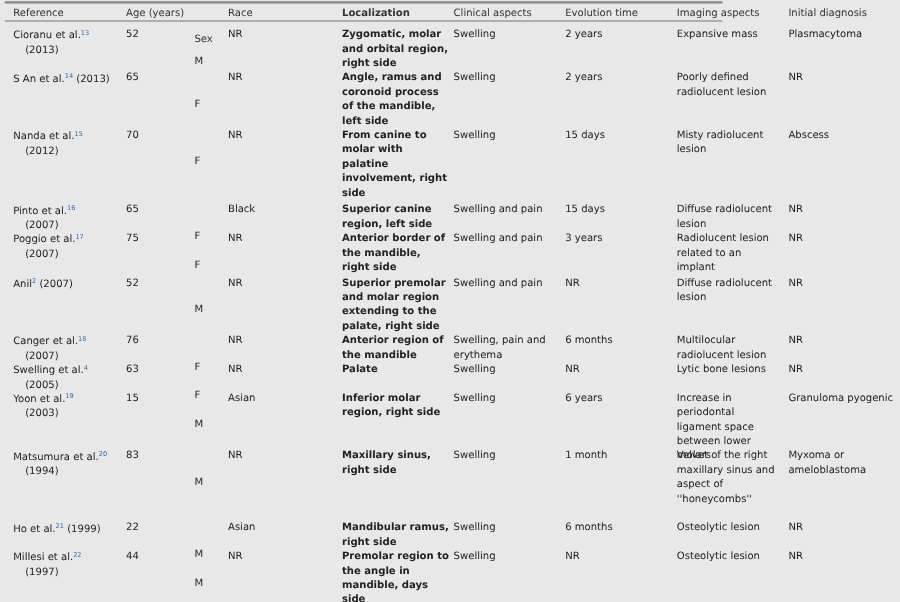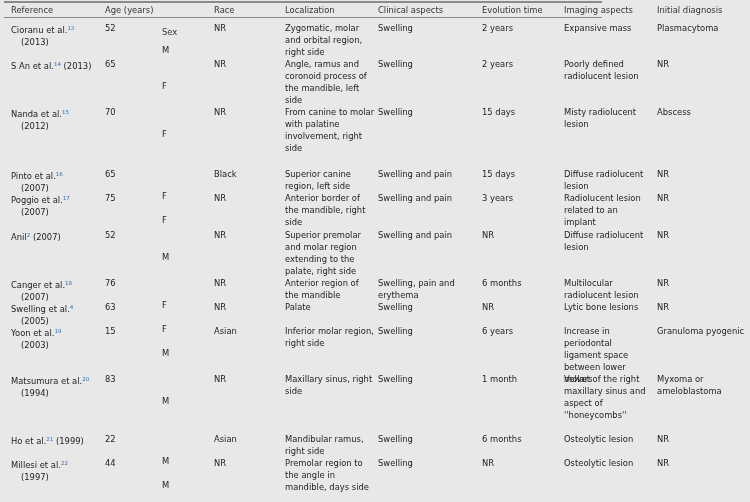--- a/index.html
+++ b/index.html
@@ -11,24 +11,24 @@
     color: #222;
   }
   .wrap { position: relative; width: 602px; height: 502px; }
   .topline { position: absolute; left: 4px; right: 0; top: 1px; height: 2px; background: #8a8a8a; }
   .hdrline { position: absolute; left: 4px; right: 0; top: 17px; height: 1px; background: #8a8a8a; }
   .row { position: absolute; left: 0; width: 750px; }
   .cell { position: absolute; line-height: 12px; white-space: normal; }
   .c0 { left: 11px; width: 90px; }
   .c1 { left: 105px; width: 50px; }
   .c2 { left: 162px; width: 20px; margin-top: 22px; }
-  .c3 { left: 190px; width: 80px; margin-left: 24px; }
-  .c4 { left: 285px; width: 90px; }
+  .c3 { left: 190px; width: 80px; }
+  .c4 { left: 285px; width: 90px; font-weight: bold; }
   .c5 { left: 378px; width: 92px; }
-  .c6 { left: 482px; width: 90px; }
+  .c6 { left: 471px; width: 90px; }
   .c7 { left: 564px; width: 84px; }
   .c8 { left: 657px; width: 92px; }
   .hdr .cell { color: #333; }
   .ref .yr { display: block; padding-left: 10px; }
   sup { font-size: 5.5px; color: #2a70b8; vertical-align: 3px; }
 </style>
 </head>
 <body>
 
 <div class="wrap">

